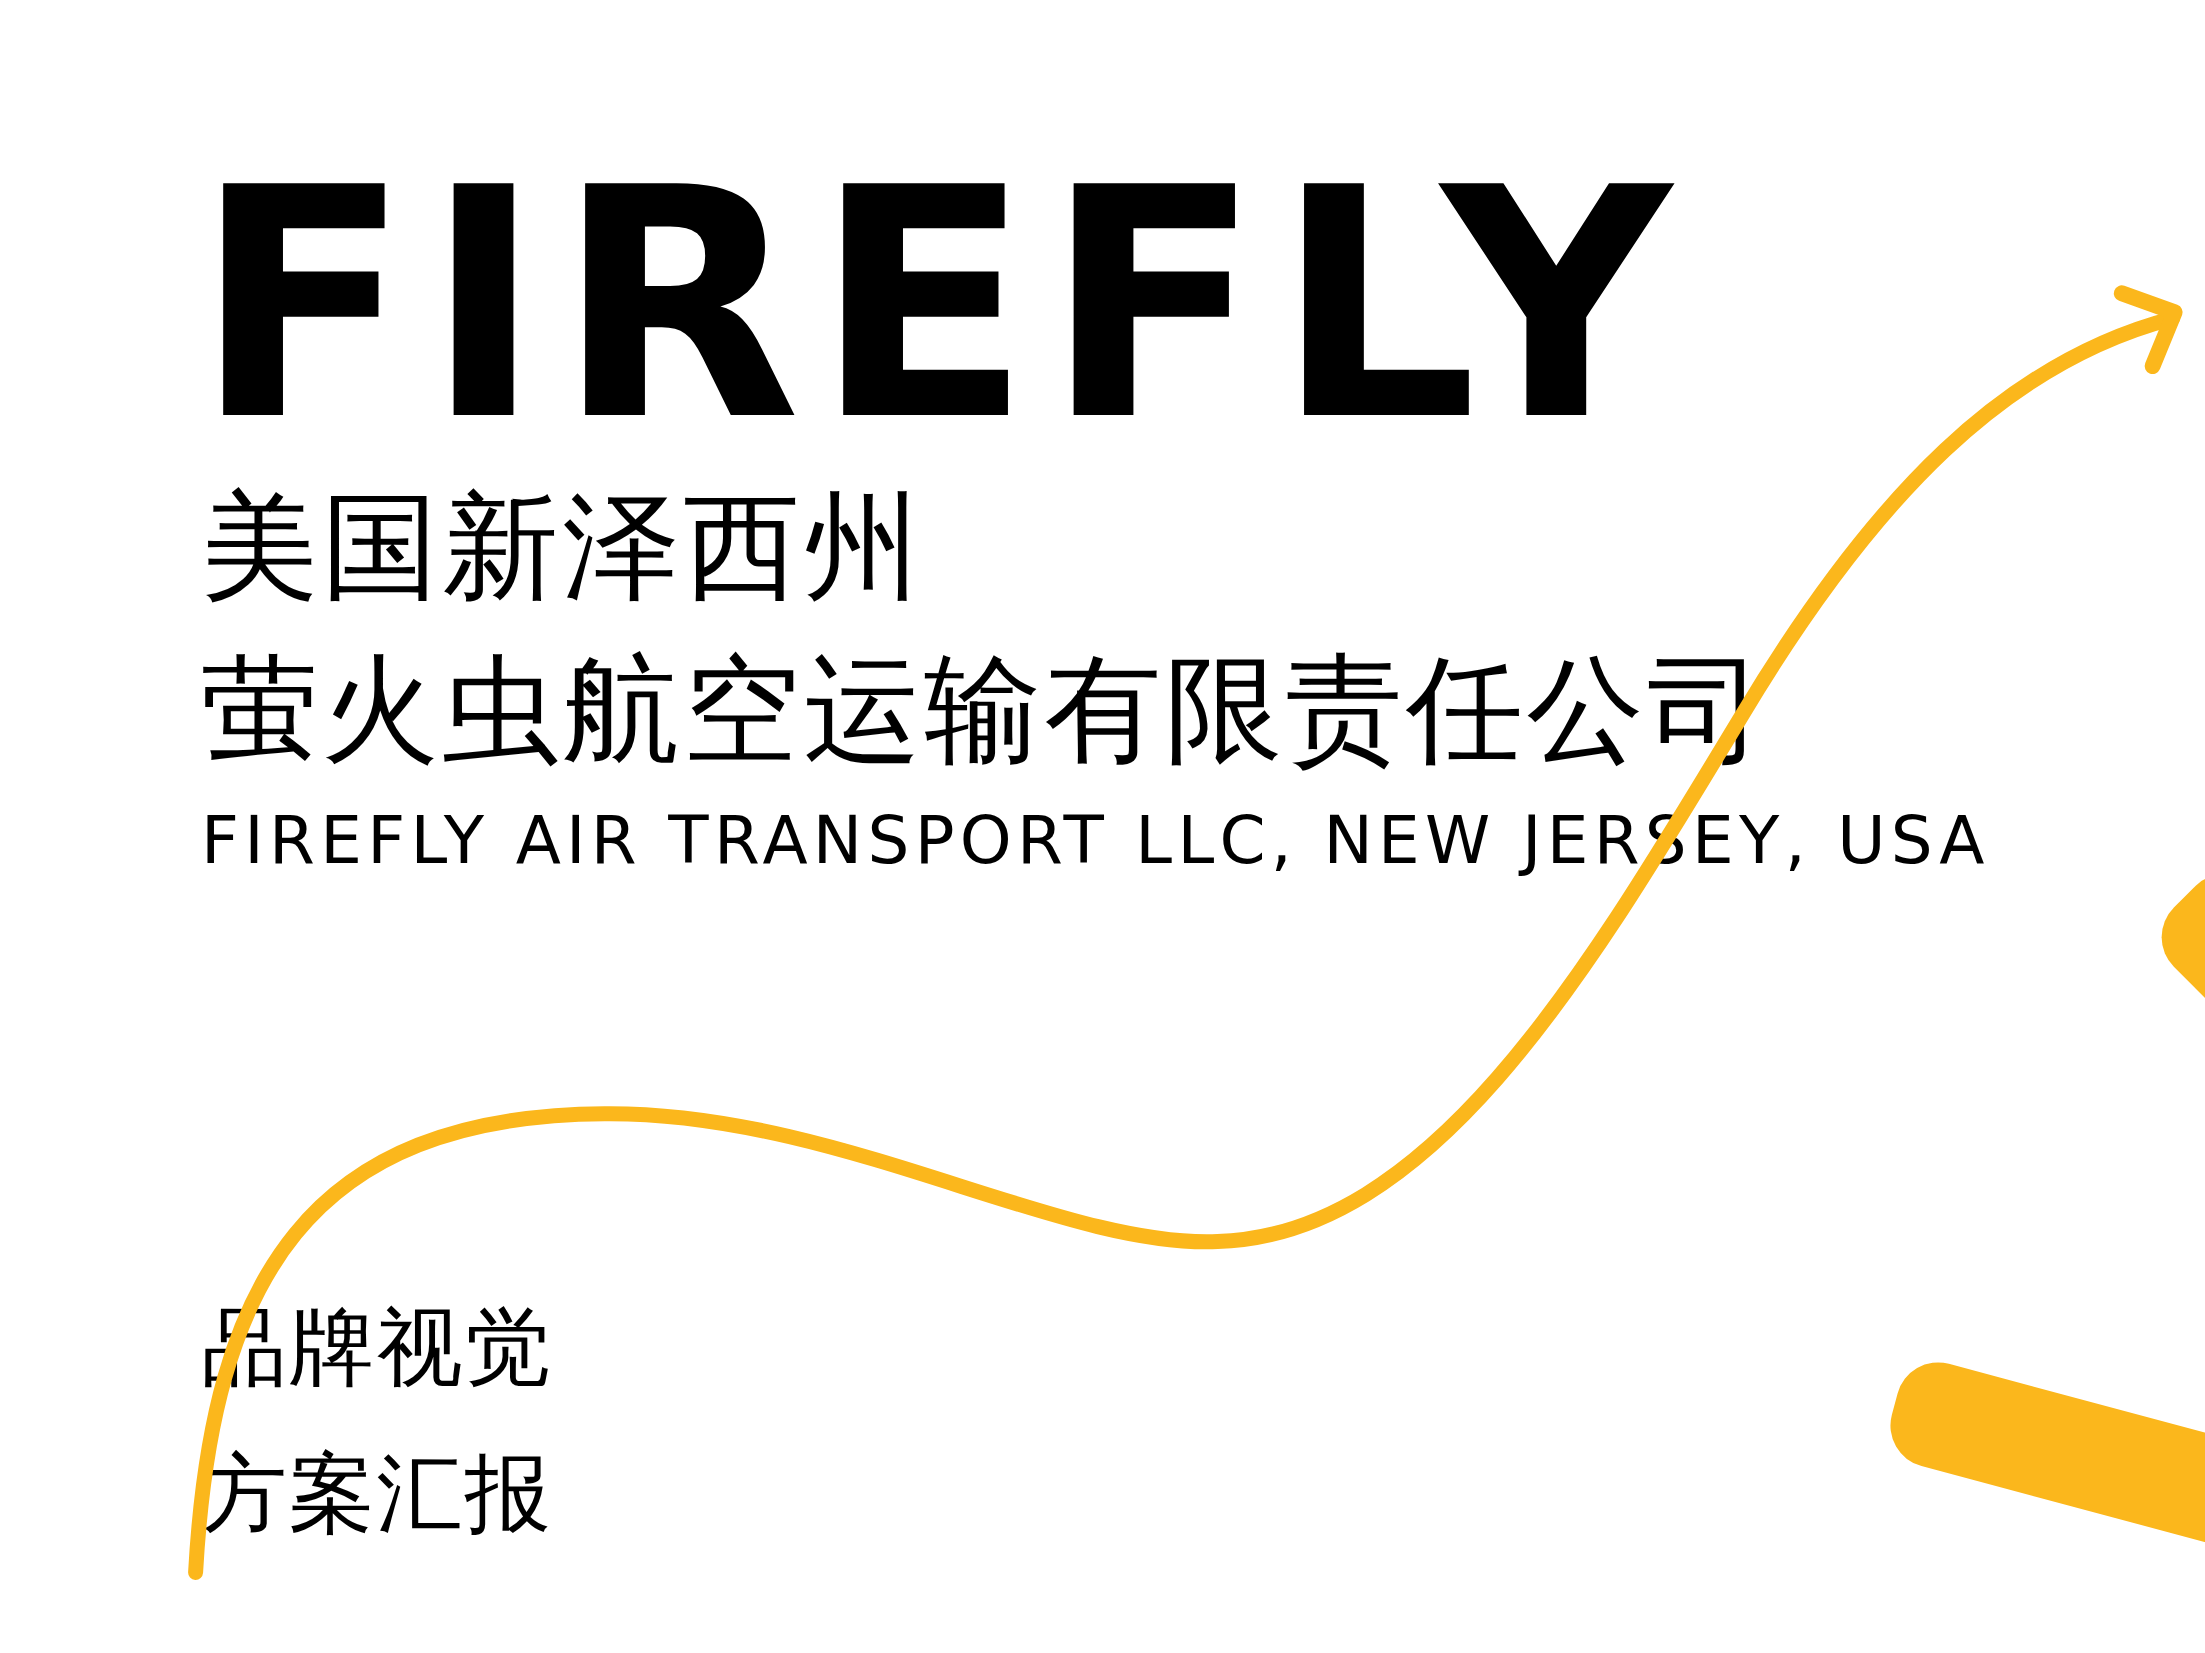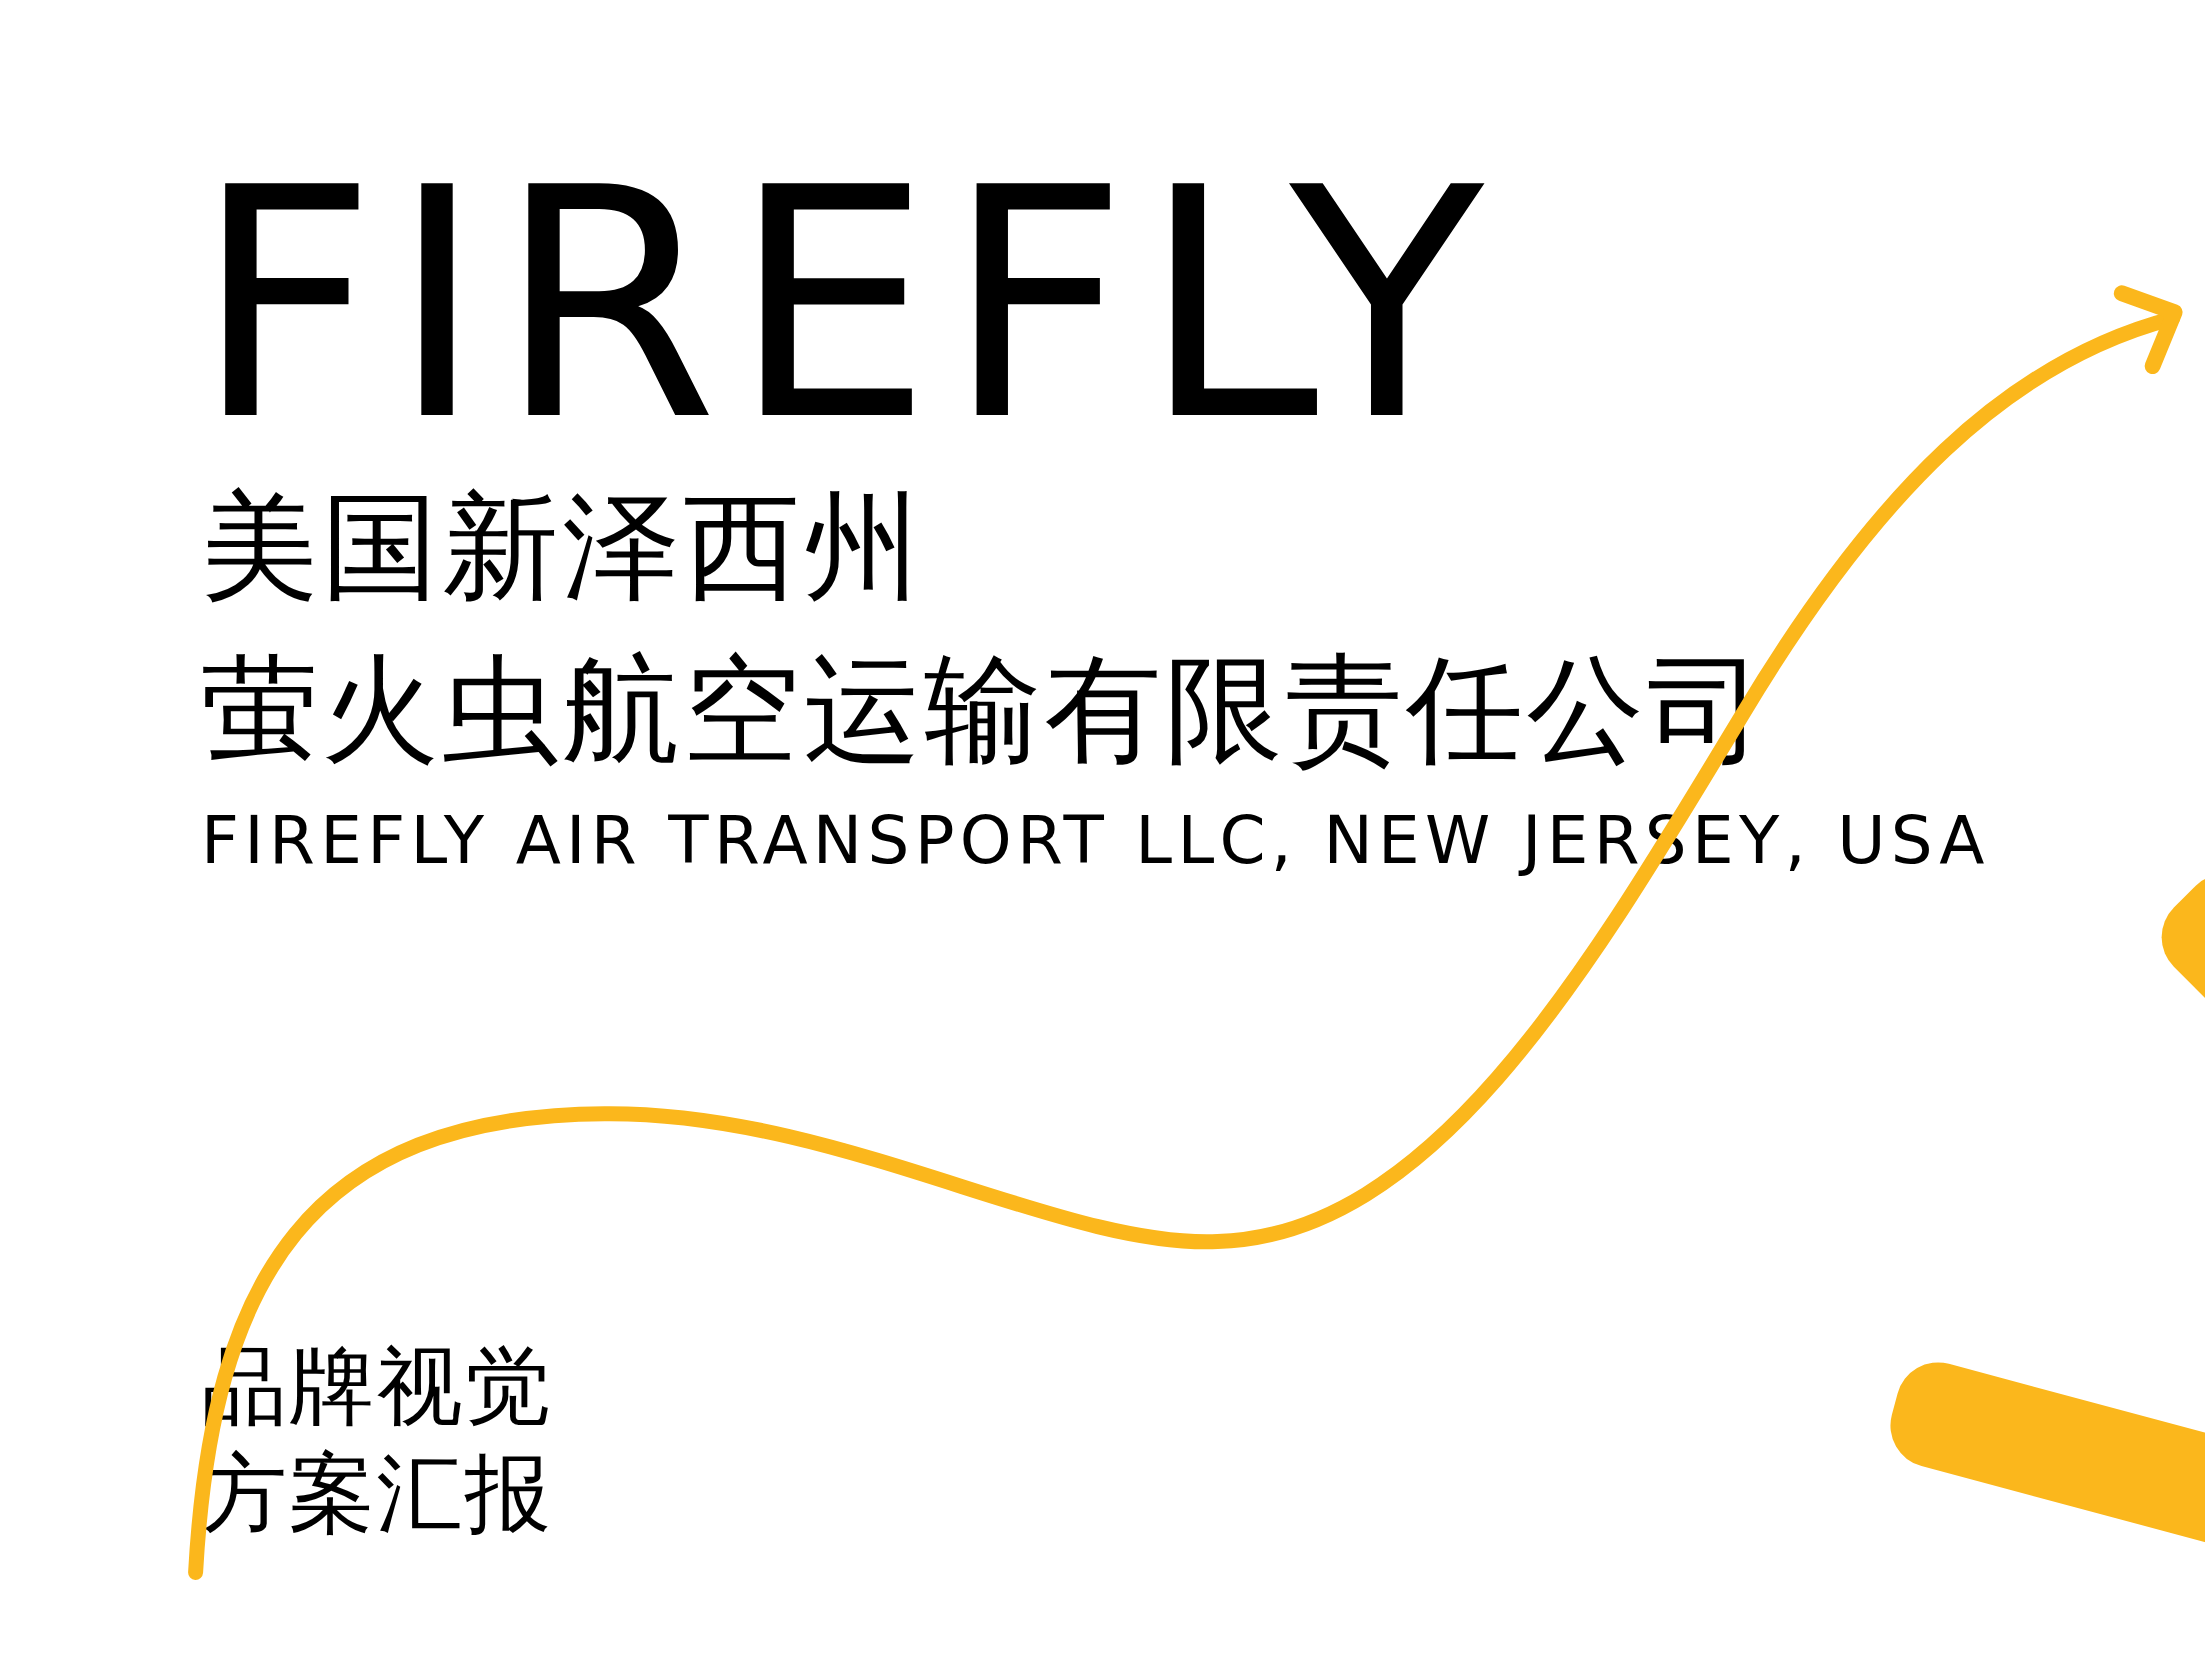--- a/index.html
+++ b/index.html
@@ -1,22 +1,22 @@
 <!DOCTYPE html>
 <html style="font-size:7px"><head>
 <meta charset="utf-8">
 <style>
   html, body { margin:0; padding:0; background:#ffffff; }
   body { width:2941px; height:1654px; position:relative; overflow:hidden; font-family:"DejaVu Sans", "Liberation Sans", sans-serif; color:#000; }
   .abs { position:absolute; }
-  #title { left:194px; top:146px; font-size:318px; line-height:318px; font-weight:400; letter-spacing:13.2px; transform:scaleX(1.0); transform-origin:left top; white-space:nowrap; }
+  #title { left:194px; top:146px; font-size:318px; line-height:318px; font-weight:700; letter-spacing:13.2px; transform:scaleX(1.0); transform-origin:left top; white-space:nowrap; }
   #cn1 { left:201px; top:481px; font-size:117px; line-height:132px; letter-spacing:3.5px; white-space:nowrap; }
   #cn2 { left:201px; top:644px; font-size:117px; line-height:132px; letter-spacing:3.5px; white-space:nowrap;text-align:center; }
   #en { left:201px; top:803px; font-size:66px; line-height:75px; letter-spacing:5.3px; white-space:nowrap; }
-  #sub1 { left:201px; top:1297px; font-size:86px; line-height:101px; letter-spacing:1.8px; white-space:nowrap;margin-top:39px; }
+  #sub1 { left:201px; top:1297px; font-size:86px; line-height:101px; letter-spacing:1.8px; white-space:nowrap; }
   #sub2 { left:201px; top:1403px; font-size:86px; line-height:101px; letter-spacing:1.8px; white-space:nowrap;margin-top:40px; }
   svg.deco { position:absolute; left:0; top:0; width:2941px; height:1654px; }
 </style>
 </head>
 <body>
 
 <div class="abs" id="title">FIREFLY</div>
 <div class="abs" id="cn1">美国新泽西州</div>
 <div class="abs" id="cn2">萤火虫航空运输有限责任公司</div>
 <div class="abs" id="en">FIREFLY AIR TRANSPORT LLC, NEW JERSEY, USA</div>

